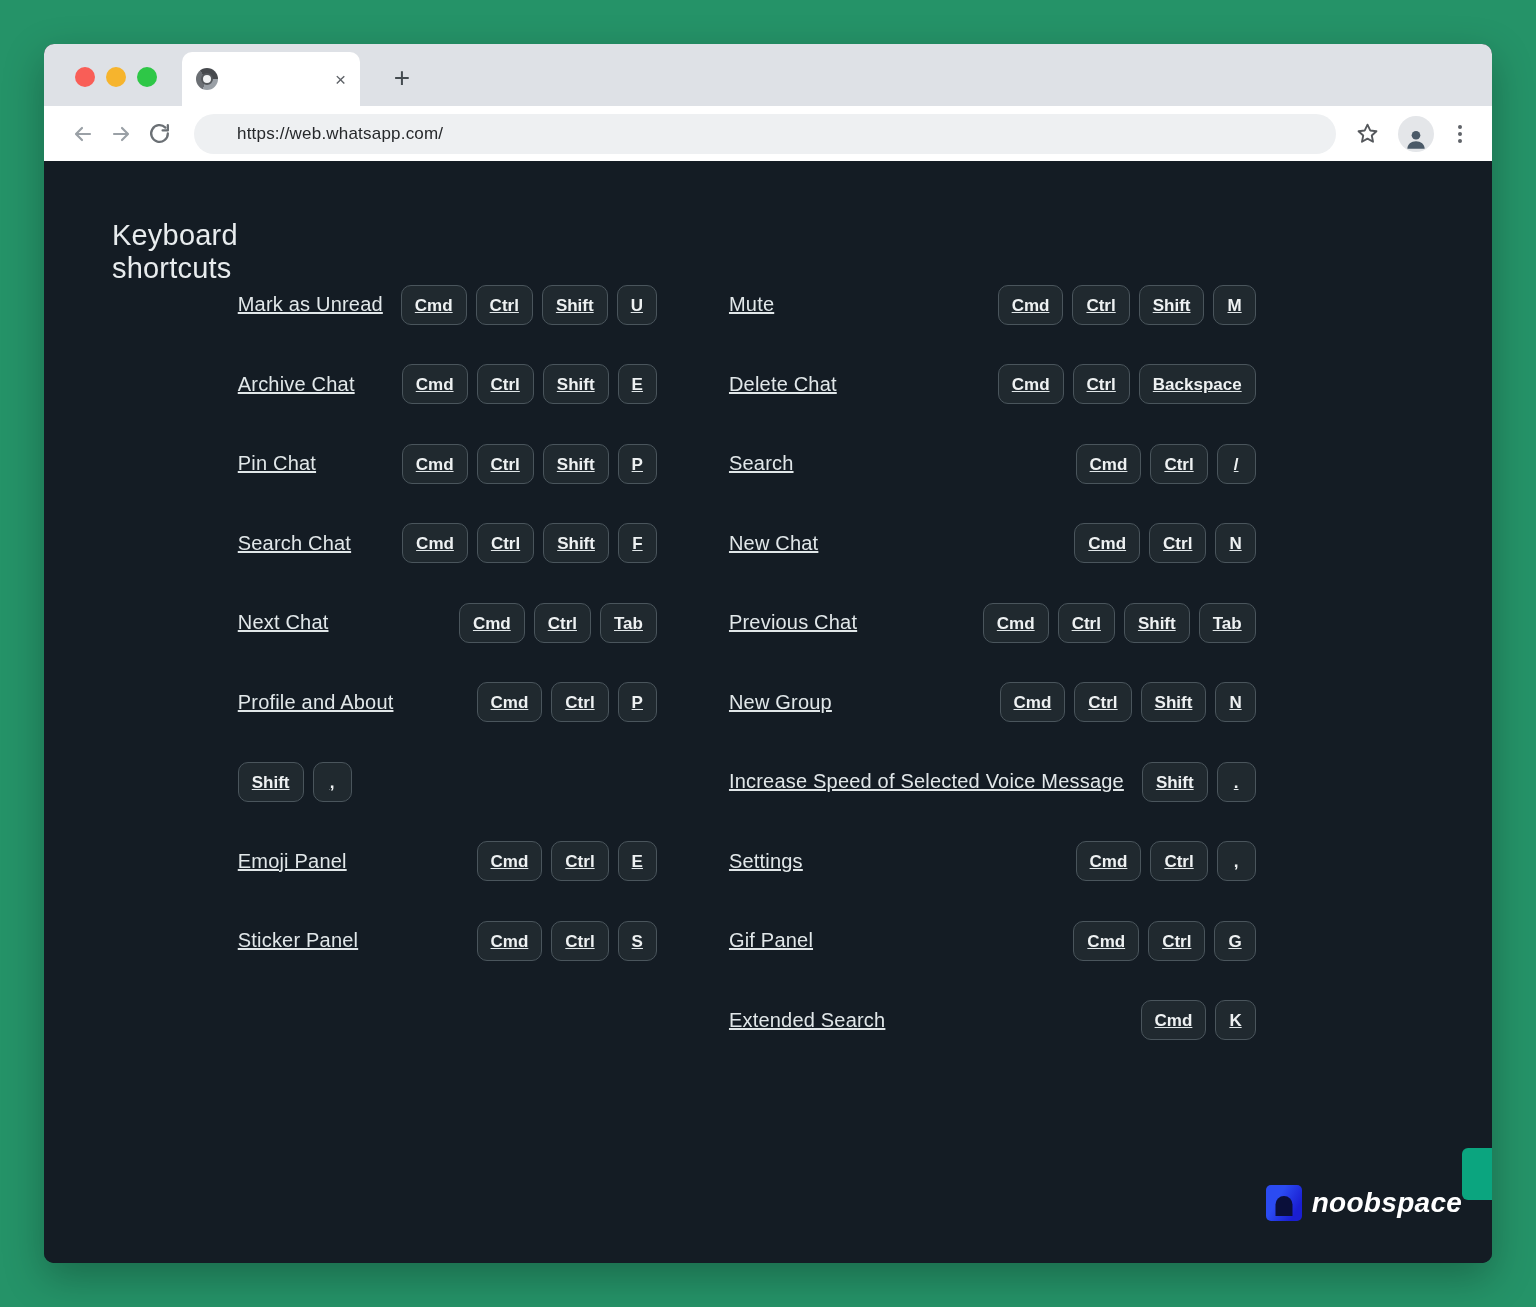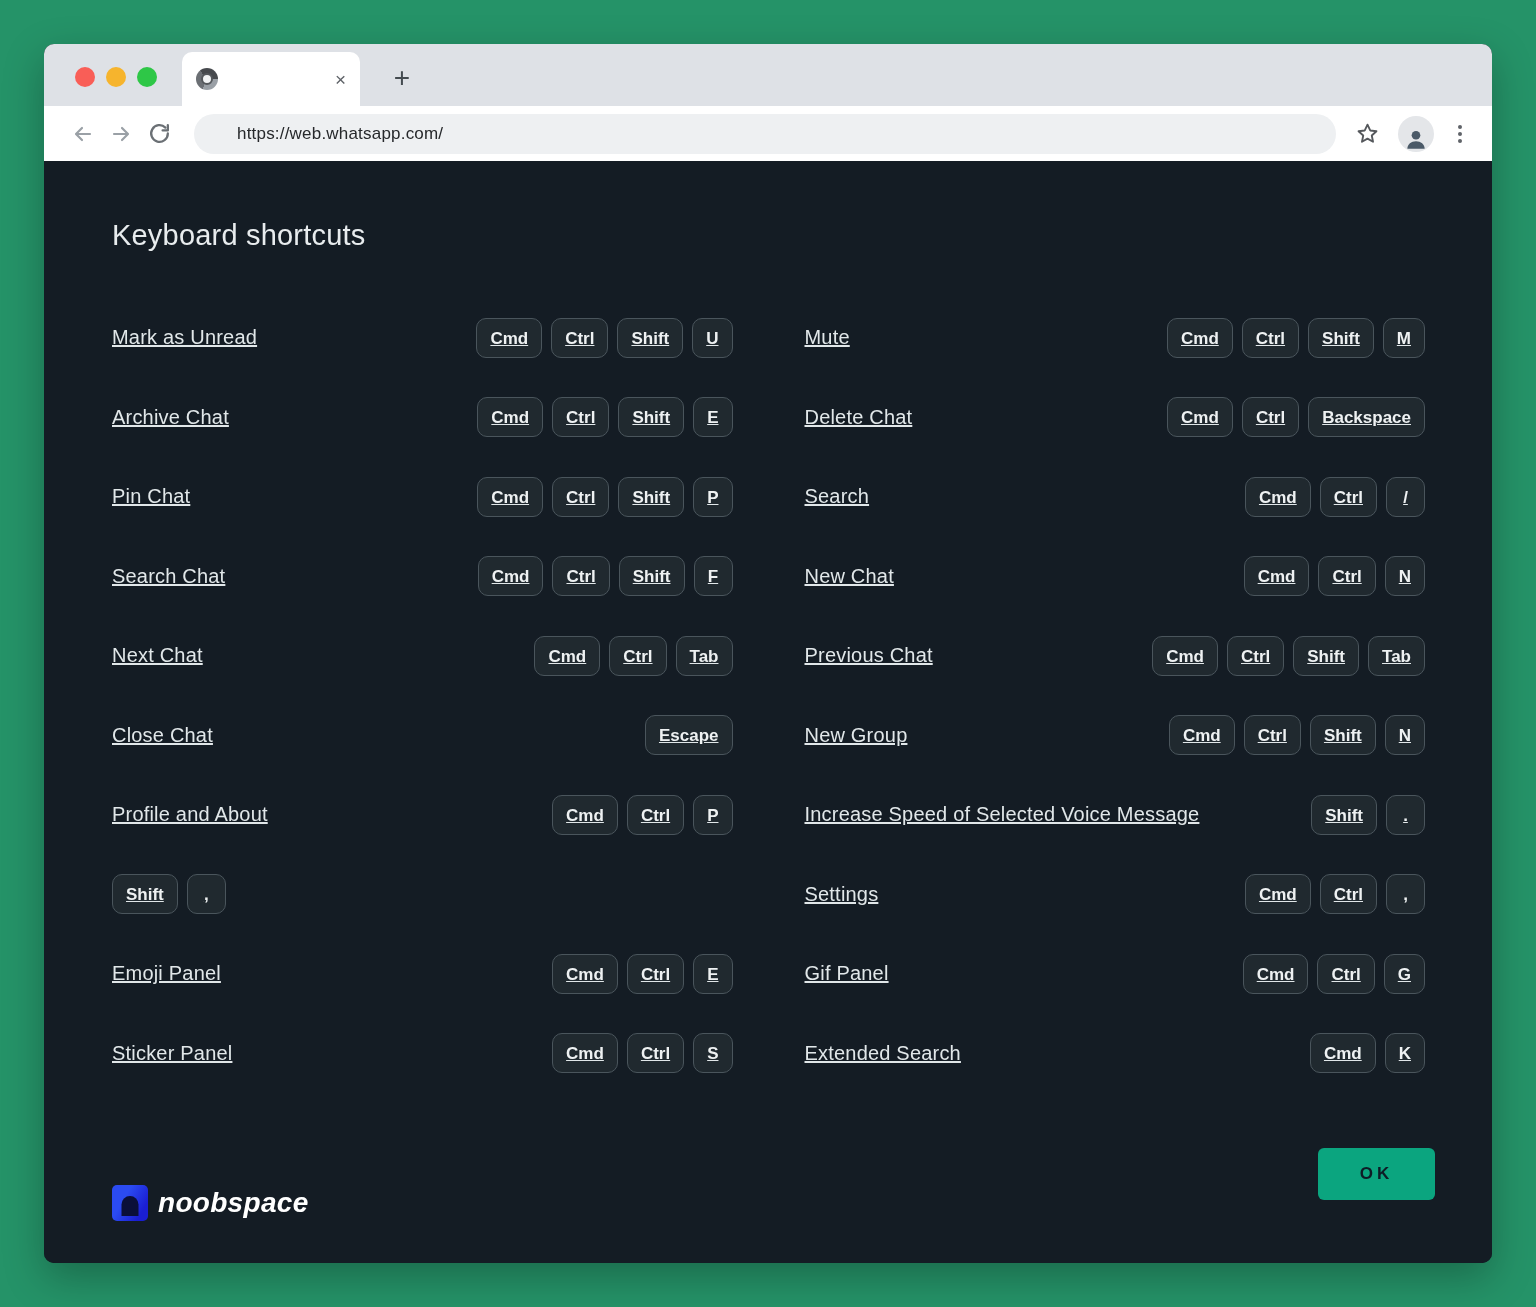--- a/index.html
+++ b/index.html
@@ -60,21 +60,21 @@
   }
   .url-text{font-size:17px; color:var(--url-text); letter-spacing:.2px;}
   .tb-right{display:flex; align-items:center; gap:14px; margin-left:10px;}
   .avatar{width:36px; height:36px; border-radius:50%; background:#e4e6e9;
     display:flex; align-items:flex-end; justify-content:center; overflow:hidden;}
   .kebab{display:flex; flex-direction:column; gap:3px; padding:4px 10px;}
   .kebab i{width:4px; height:4px; border-radius:50%; background:#5f6368; display:block;}
   
   .content{
     flex:1; background:var(--content-bg); color:var(--label-text);
-    display:flex; flex-direction:column; padding:58px 57px 0 68px;
+    display:flex; padding:58px 57px 0 68px;
   }
   .dlg-title{font-size:29px; font-weight:500; color:#e8ecee; padding-left:0; letter-spacing:.2px;}
   .grid{
     margin-top:46px; display:grid; grid-template-columns:1fr 1fr; column-gap:72px;
     padding-right:10px;
     text-decoration:underline;
   }
   .s-row{height:79.5px; display:flex; align-items:center; justify-content:space-between; gap:18px;}
   .s-label{font-size:20px; color:var(--label-text); letter-spacing:.2px; white-space:nowrap;}
   .keys{display:flex; gap:9px; flex:0 0 auto;}
@@ -212,26 +212,20 @@
           </div>
           <div class="s-row">
             <span class="s-label">Next Chat</span>
             <span class="keys">
               <kbd>Cmd</kbd>
               <kbd>Ctrl</kbd>
               <kbd>Tab</kbd>
             </span>
           </div>
           <div class="s-row">
-            <span class="s-label">Close Chat</span>
-            <span class="keys">
-              <kbd>Escape</kbd>
-            </span>
-          </div>
-          <div class="s-row">
             <span class="s-label">Profile and About</span>
             <span class="keys">
               <kbd>Cmd</kbd>
               <kbd>Ctrl</kbd>
               <kbd>P</kbd>
             </span>
           </div>
           <div class="s-row">
             <span class="keys">
               <kbd>Shift</kbd>

